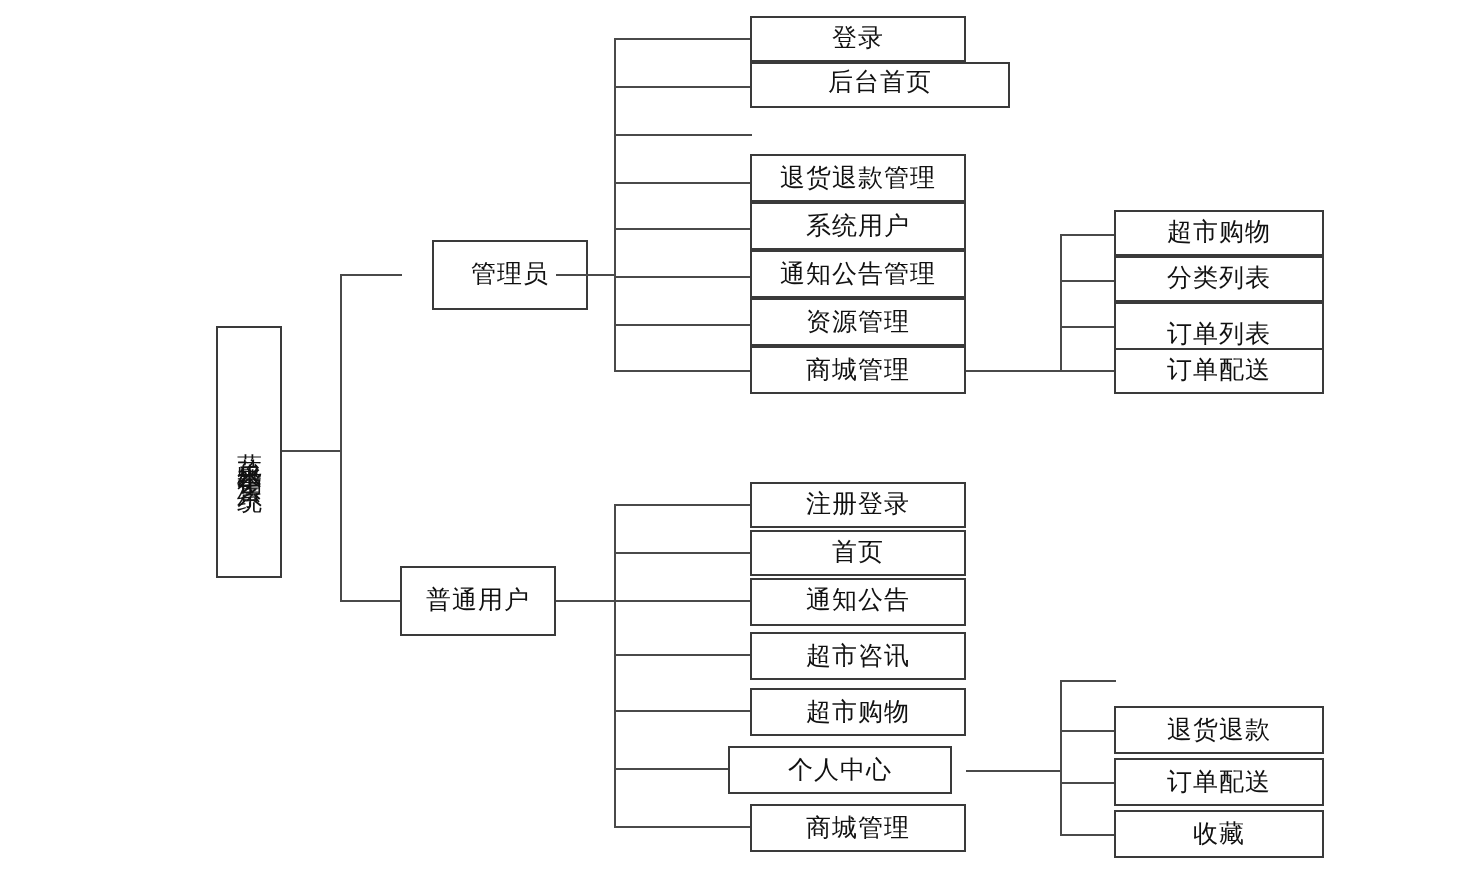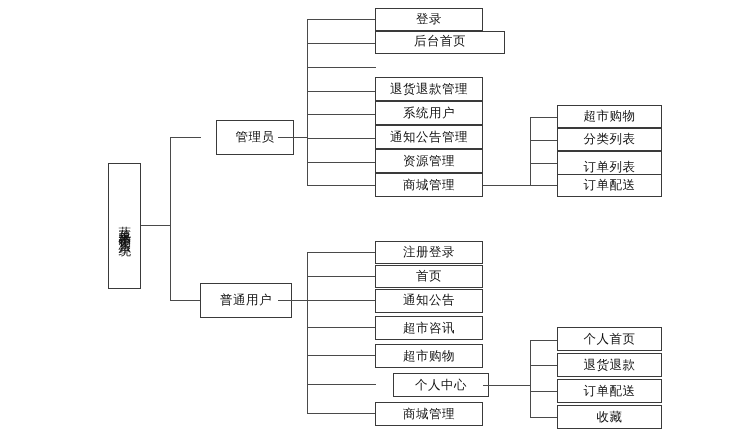--- a/index.html
+++ b/index.html
@@ -49,21 +49,21 @@
 
   <div class="node vertical" style="left:108px; top:163px; width:33px; height:126px;">蔬菜水果销售系统</div>
 
   <div class="line h" style="left:141px; top:225px; width:30px;"></div>
   <div class="line v" style="left:170px; top:137px; height:163px;"></div>
   <div class="line h" style="left:170px; top:137px; width:31px;"></div>
   <div class="line h" style="left:170px; top:300px; width:31px;"></div>
 
   <div class="node" style="left:216px; top:120px; width:78px; height:35px;">管理员</div>
 
-  <div class="node" style="left:200px; top:283px; width:92px; height:35px;">普通用户</div>
+  <div class="node" style="left:200px; top:283px; width:78px; height:35px;">普通用户</div>
 
   <div class="line h" style="left:278px; top:137px; width:30px;"></div>
   <div class="line v" style="left:307px; top:19px; height:166px;"></div>
 
   <div class="line h" style="left:307px; top:19px;  width:69px;"></div>
   <div class="line h" style="left:307px; top:43px;  width:69px;"></div>
   <div class="line h" style="left:307px; top:67px;  width:69px;"></div>
   <div class="line h" style="left:307px; top:91px;  width:69px;"></div>
   <div class="line h" style="left:307px; top:114px; width:69px;"></div>
   <div class="line h" style="left:307px; top:138px; width:69px;"></div>
@@ -99,28 +99,27 @@
   <div class="line h" style="left:307px; top:327px; width:69px;"></div>
   <div class="line h" style="left:307px; top:355px; width:69px;"></div>
   <div class="line h" style="left:307px; top:384px; width:69px;"></div>
   <div class="line h" style="left:307px; top:413px; width:69px;"></div>
 
   <div class="node" style="left:375px; top:241px; width:108px; height:23px;">注册登录</div>
   <div class="node" style="left:375px; top:265px; width:108px; height:23px;">首页</div>
   <div class="node" style="left:375px; top:289px; width:108px; height:24px;font-family:Liberation Mono, monospace;">通知公告</div>
   <div class="node" style="left:375px; top:316px; width:108px; height:24px;">超市咨讯</div>
   <div class="node" style="left:375px; top:344px; width:108px; height:24px;">超市购物</div>
-  <div class="node" style="left:393px; top:373px; width:96px; height:24px;">个人中心</div>
+  <div class="node" style="left:364px; top:373px; width:112px; height:24px;">个人中心</div>
   <div class="node" style="left:375px; top:402px; width:108px; height:24px;">商城管理</div>
 
   <div class="line h" style="left:483px; top:385px; width:48px;"></div>
   <div class="line v" style="left:530px; top:340px; height:78px;"></div>
   <div class="line h" style="left:530px; top:340px; width:28px;"></div>
   <div class="line h" style="left:530px; top:365px; width:28px;"></div>
   <div class="line h" style="left:530px; top:391px; width:28px;"></div>
   <div class="line h" style="left:530px; top:417px; width:28px;"></div>
 
-  <div class="node" style="left:557px; top:327px; width:105px; height:24px;">个人首页</div>
   <div class="node" style="left:557px; top:353px; width:105px; height:24px;">退货退款</div>
   <div class="node" style="left:557px; top:379px; width:105px; height:24px;">订单配送</div>
   <div class="node" style="left:557px; top:405px; width:105px; height:24px;">收藏</div>
 
 </div>
 
 </body></html>

